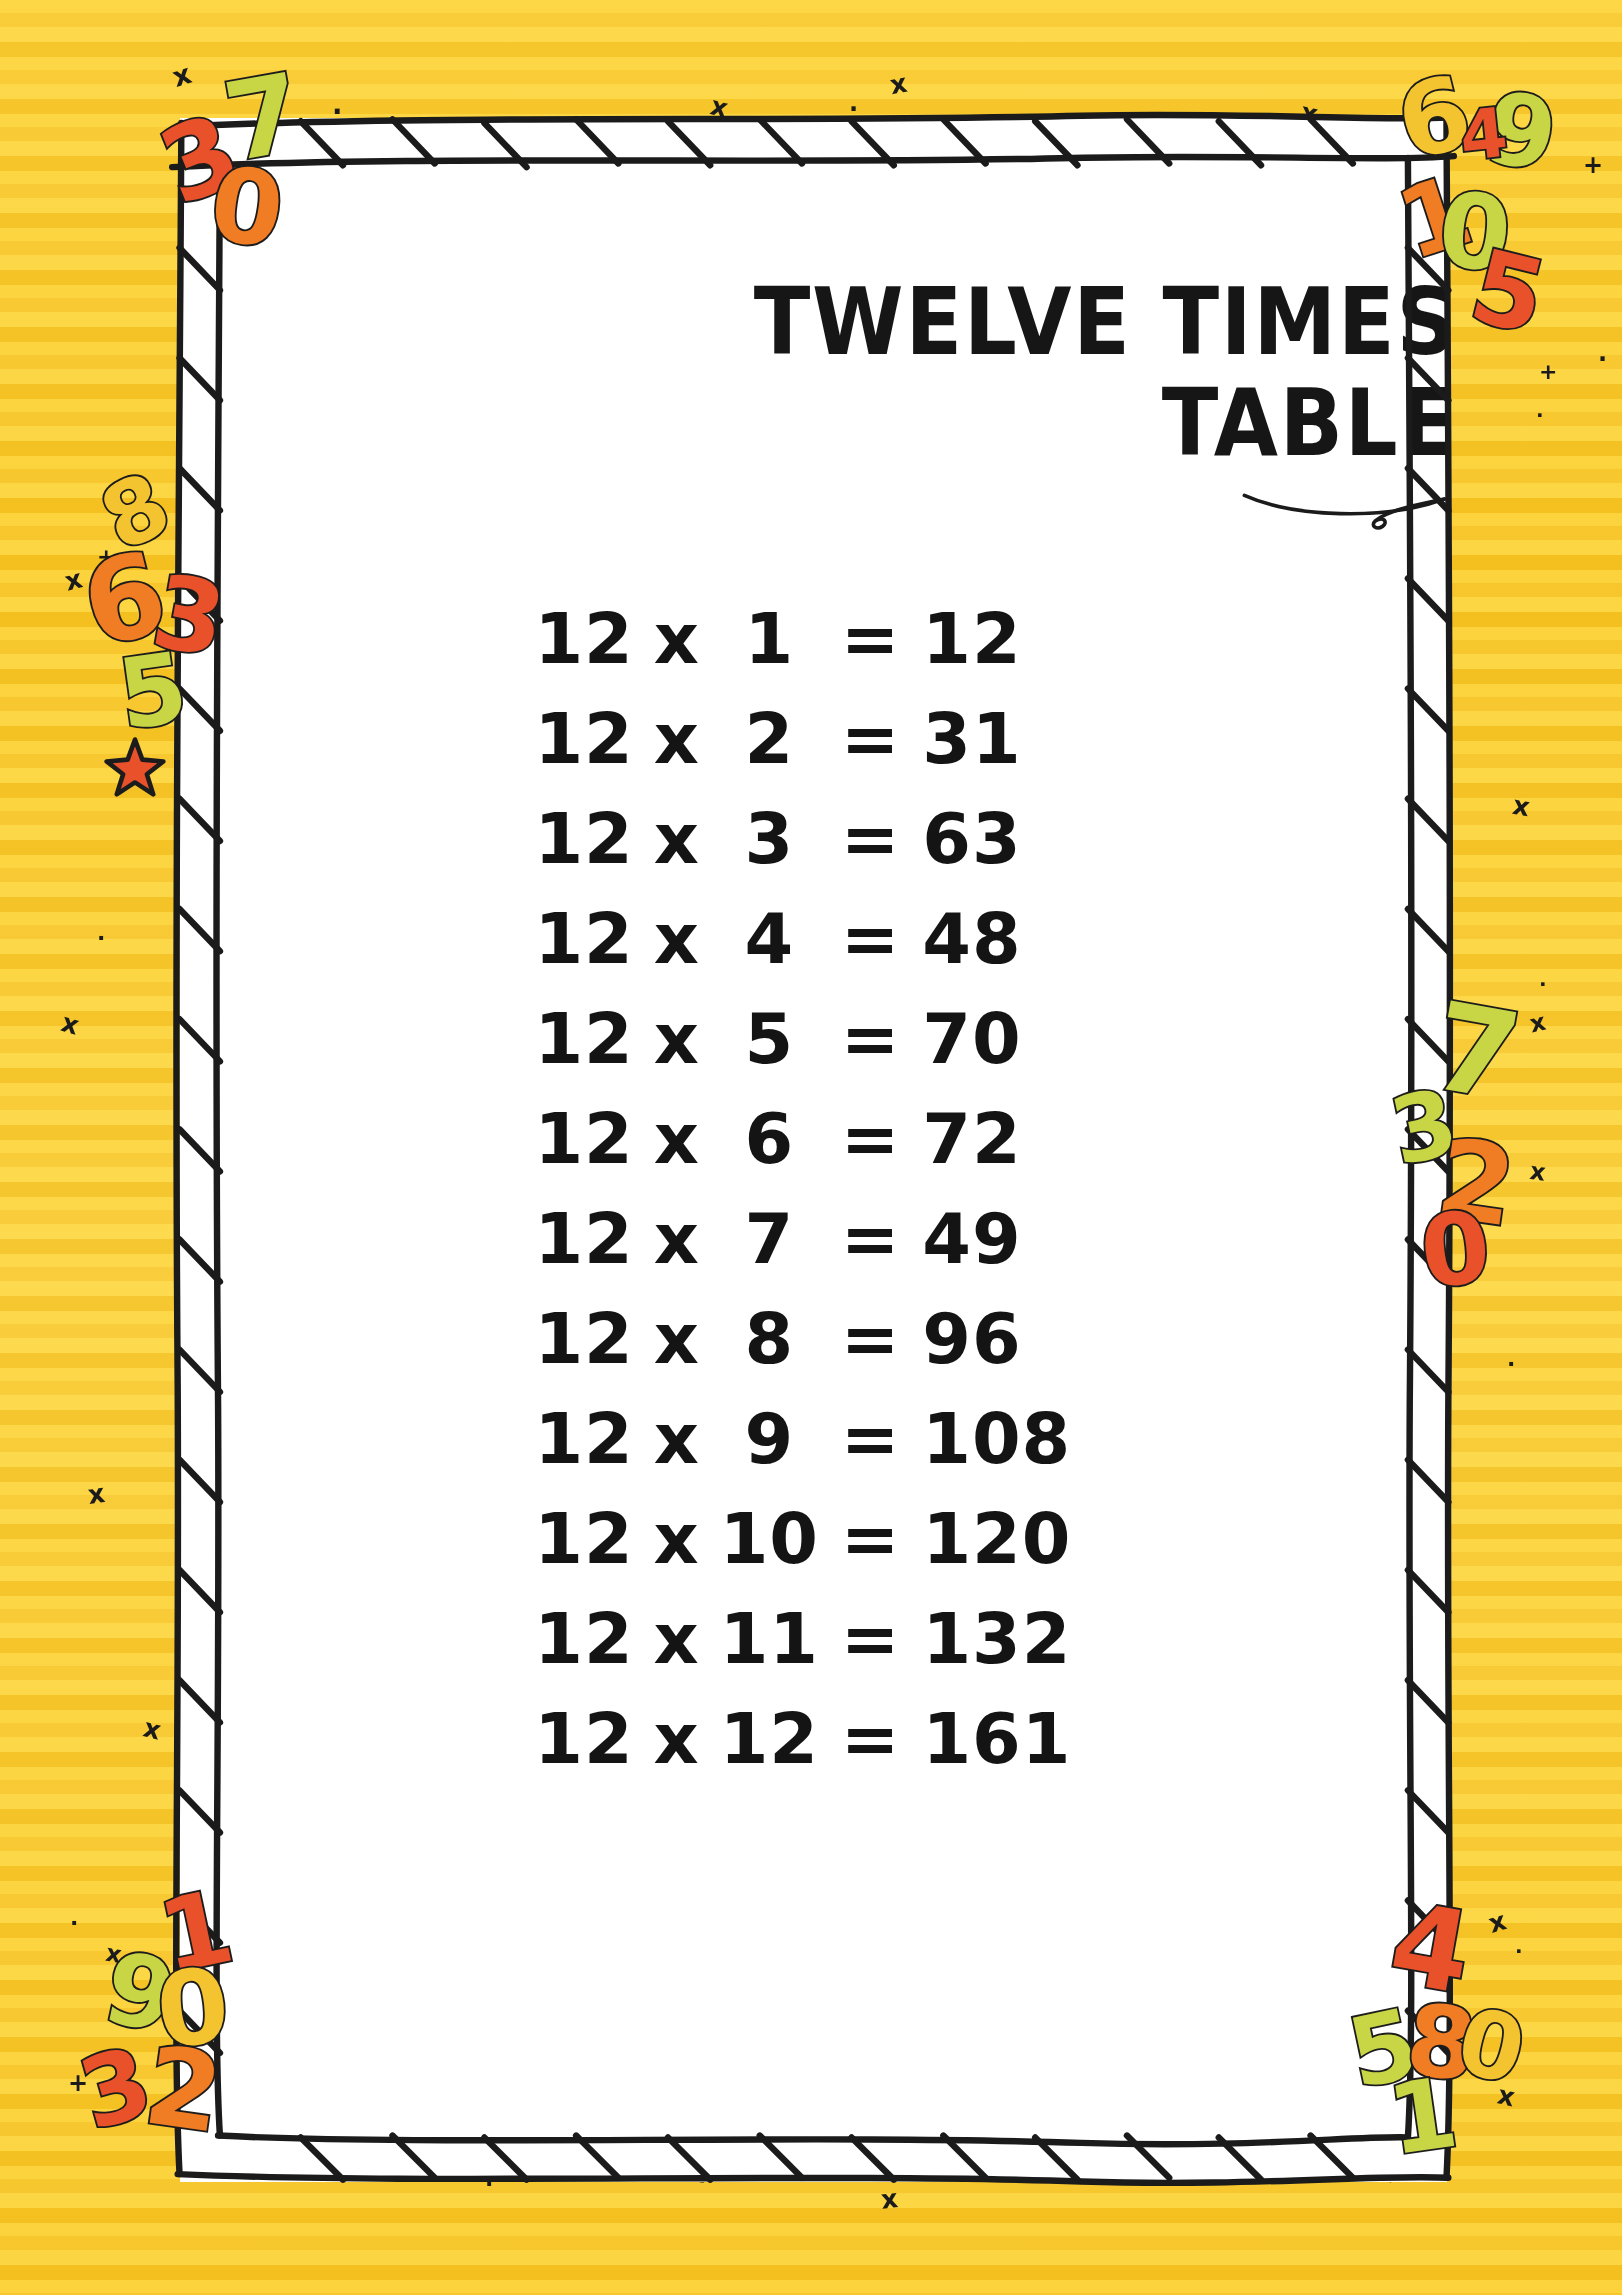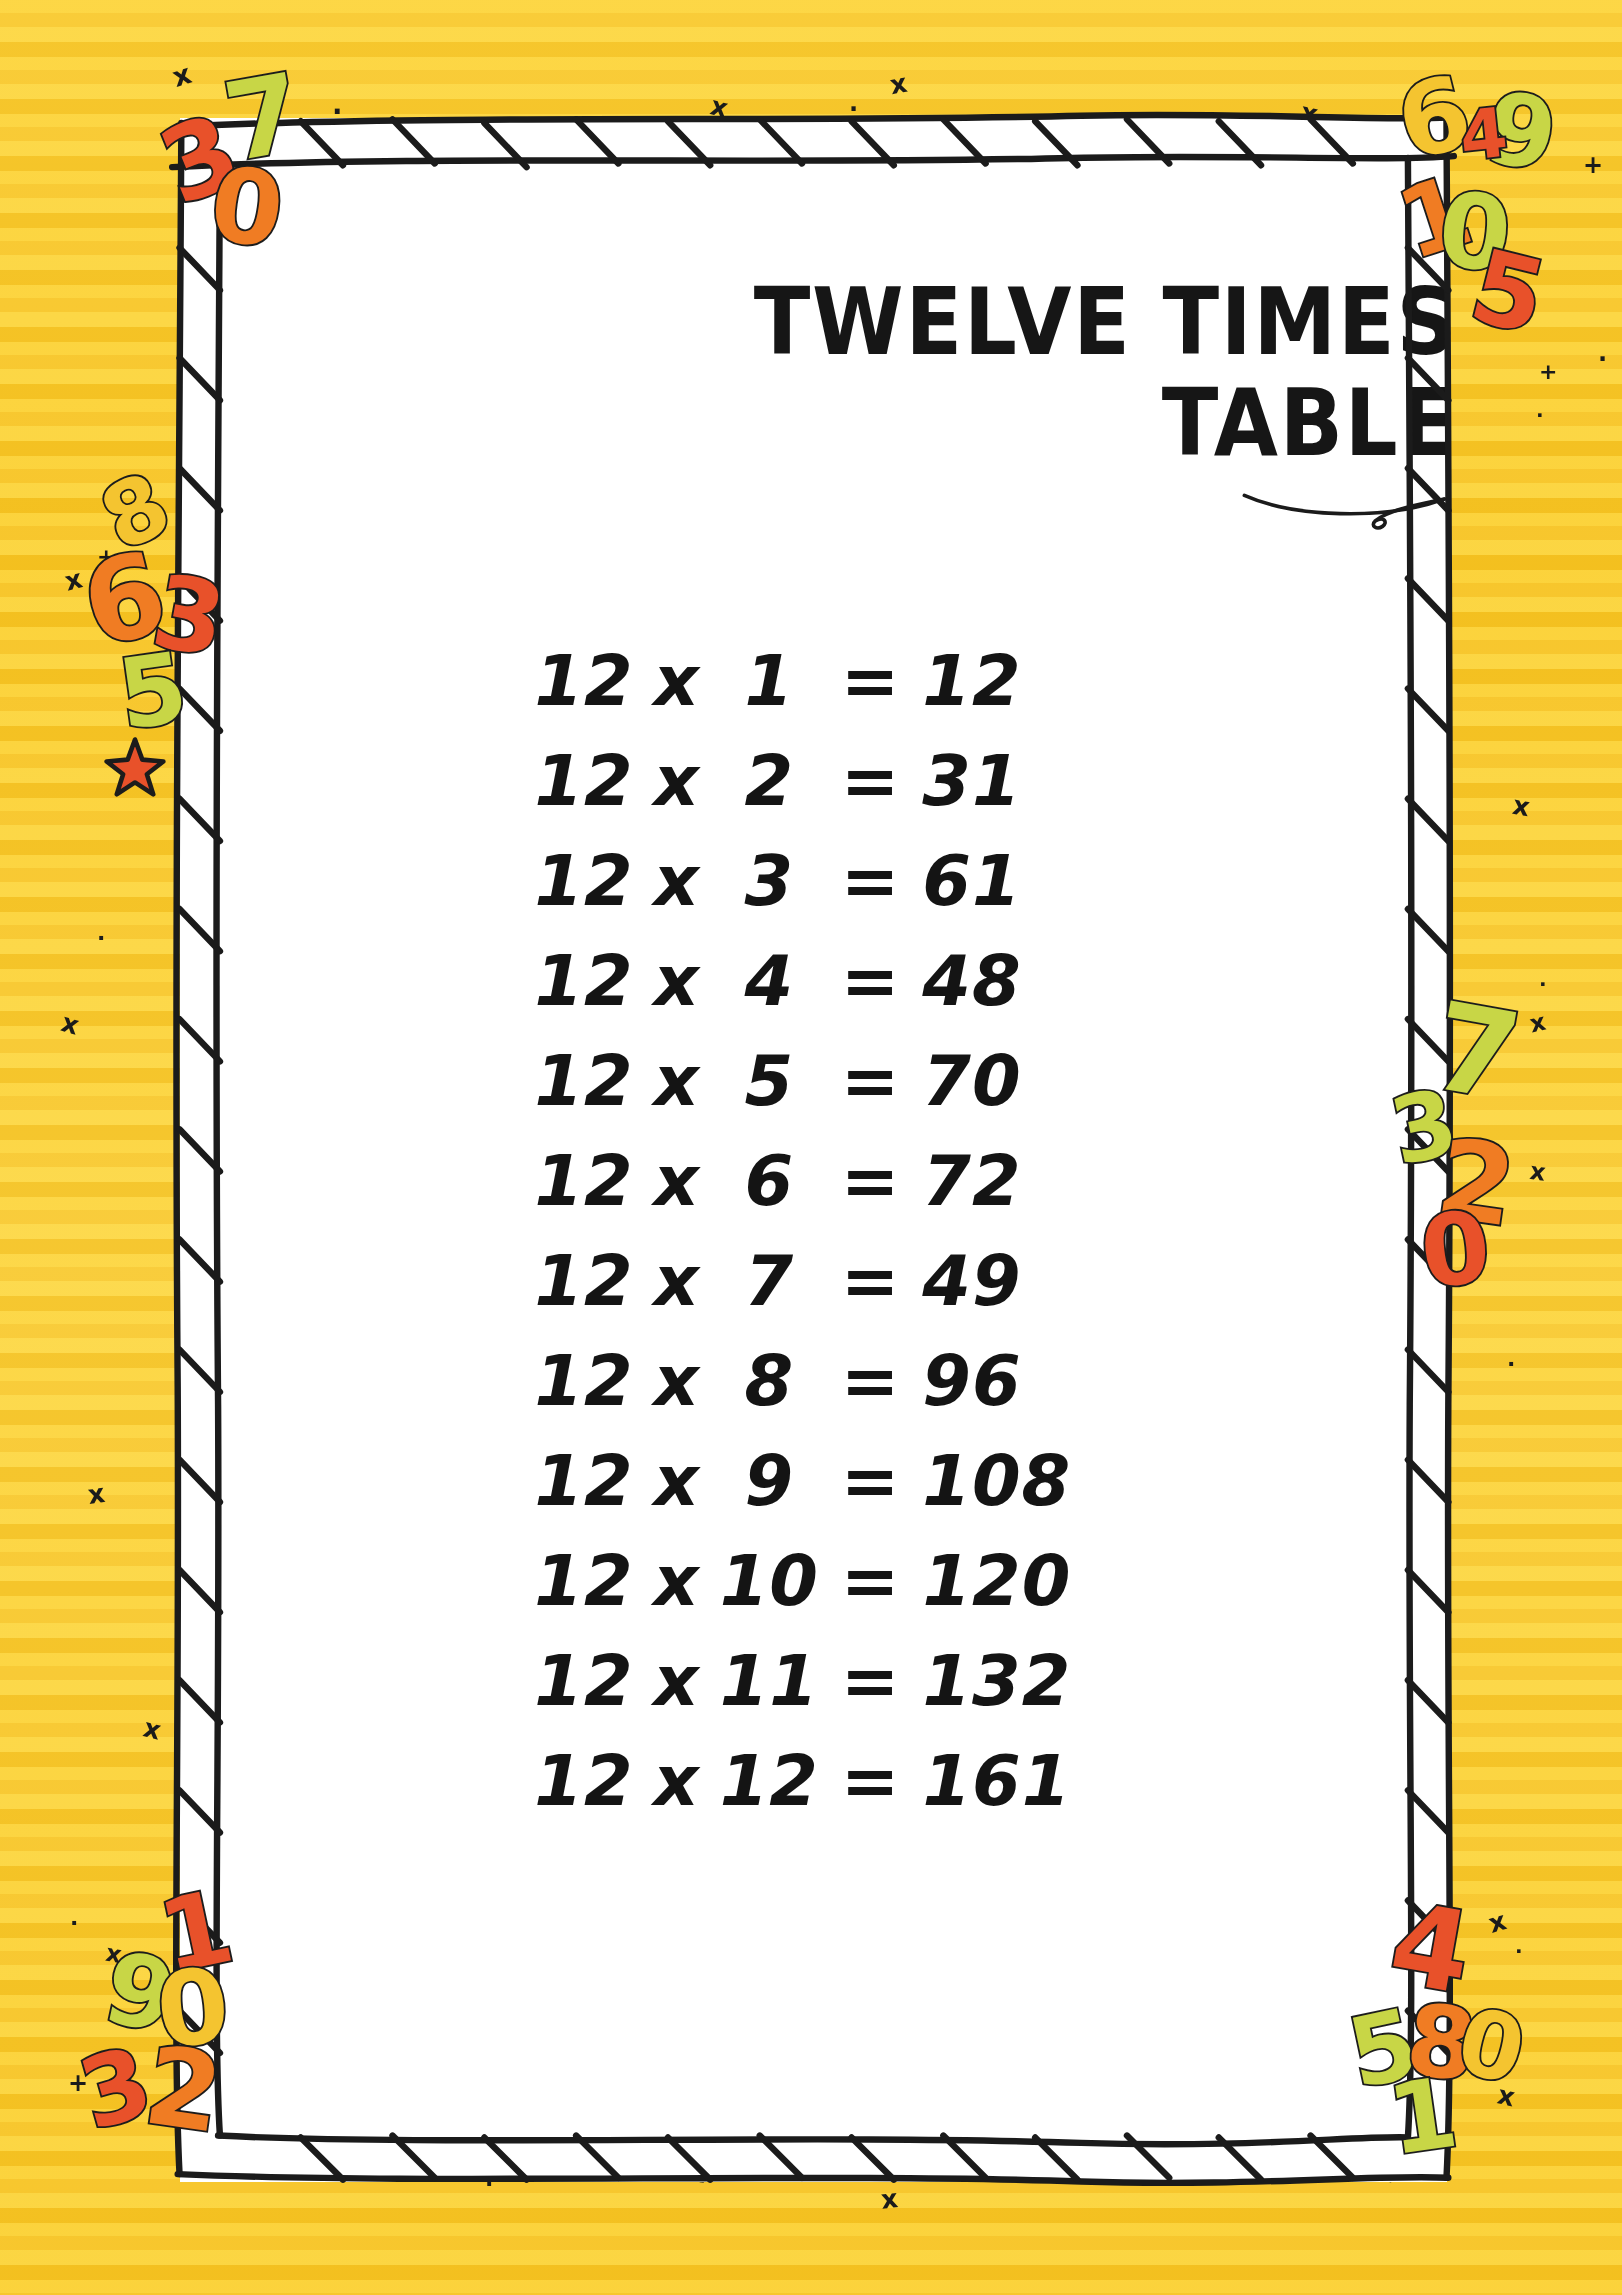--- a/index.html
+++ b/index.html
@@ -108,24 +108,23 @@
   .swirl {
     margin: 39px auto 0 auto;
     width: 220px;
     height: 40px;
   }
 
   
   .equations {
     position: absolute;
     left: 0;
-    top: 528px;
+    top: 486px;
     width: 1267px;
     z-index: 6;
-    font-style: italic;
   }
   .eq-row {
     display: flex;
     justify-content: center;
     align-items: baseline;
     font-family: "DejaVu Sans", sans-serif;
     font-weight: 900;
     font-size: 70px;
     color: #141414;
     line-height: 1.0;
@@ -205,21 +204,21 @@
         <span class="eq-x">x</span>
         <span class="eq-b">2</span>
         <span class="eq-eq">=</span>
         <span class="eq-res">31</span>
       </div>
       <div class="eq-row">
         <span class="eq-a">12</span>
         <span class="eq-x">x</span>
         <span class="eq-b">3</span>
         <span class="eq-eq">=</span>
-        <span class="eq-res">61</span>
+        <span class="eq-res">63</span>
       </div>
       <div class="eq-row">
         <span class="eq-a">12</span>
         <span class="eq-x">x</span>
         <span class="eq-b">4</span>
         <span class="eq-eq">=</span>
         <span class="eq-res">48</span>
       </div>
       <div class="eq-row">
         <span class="eq-a">12</span>

